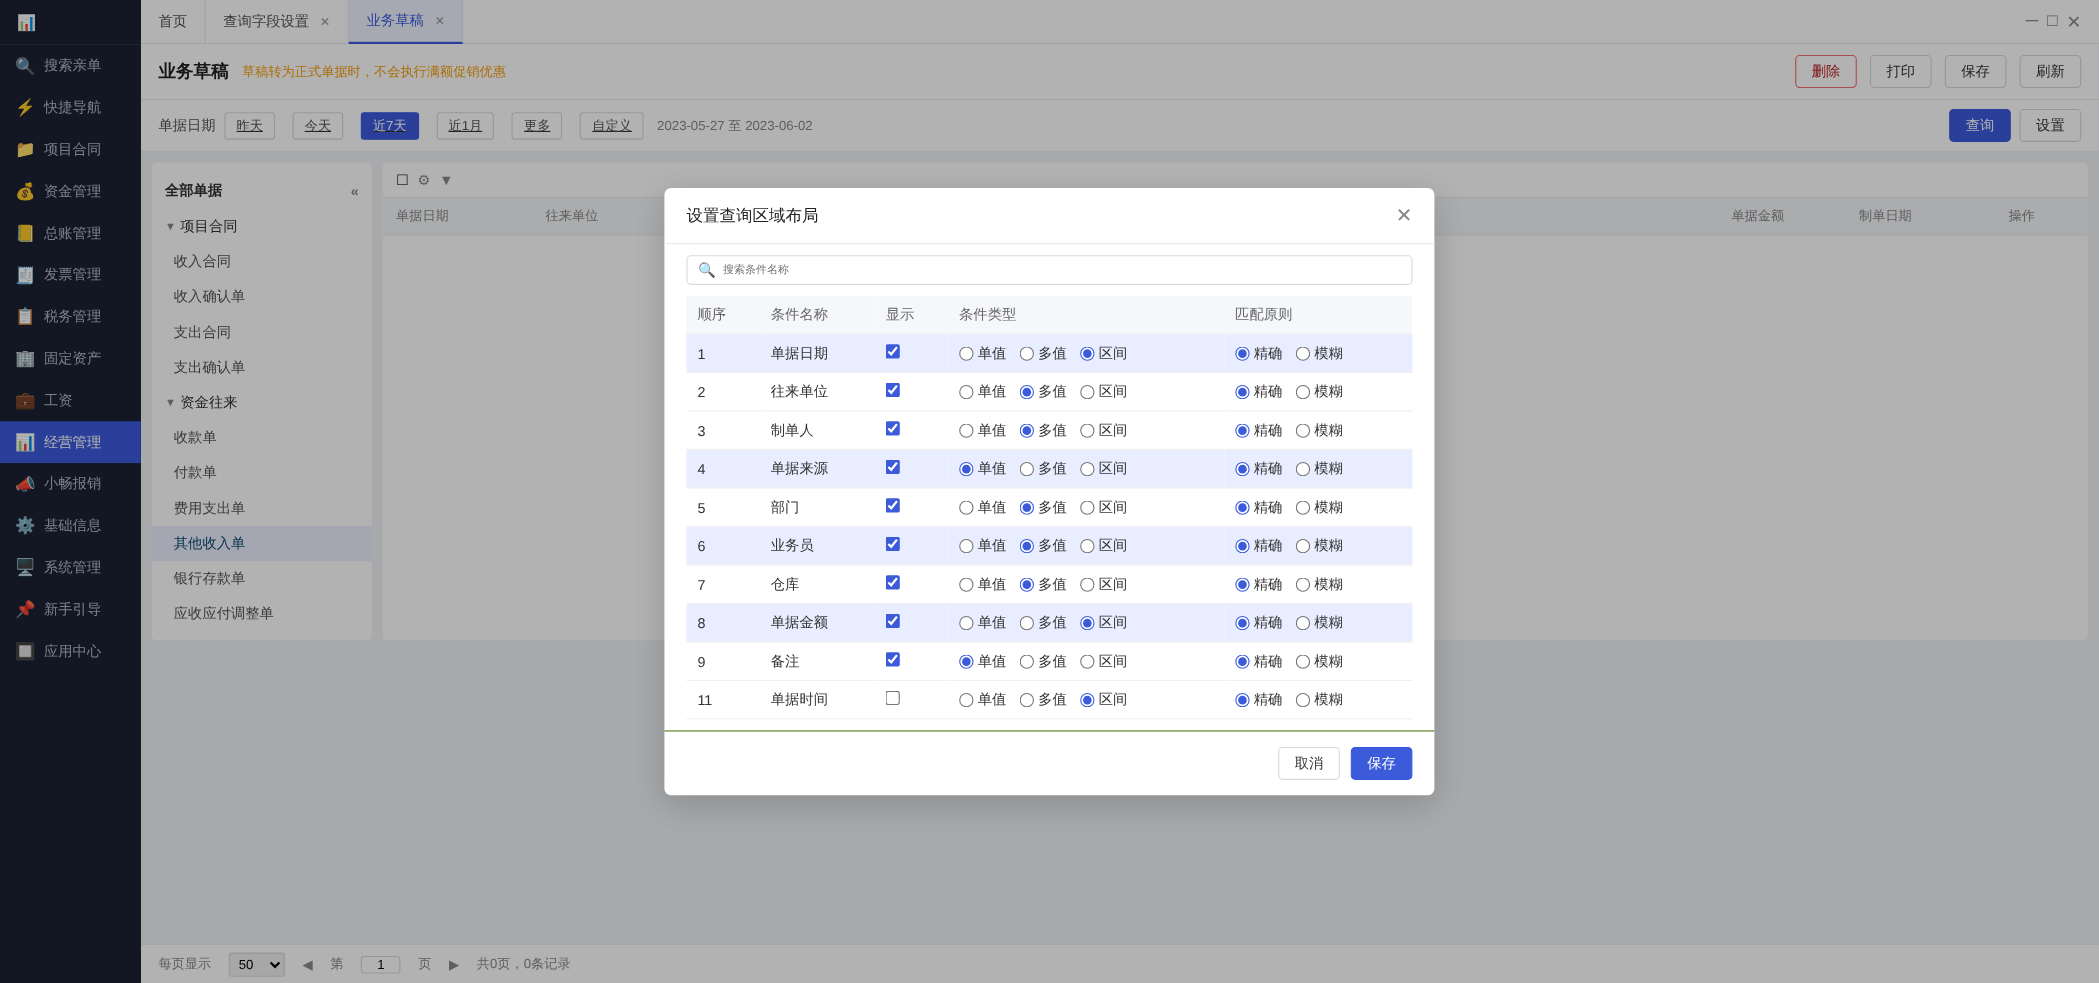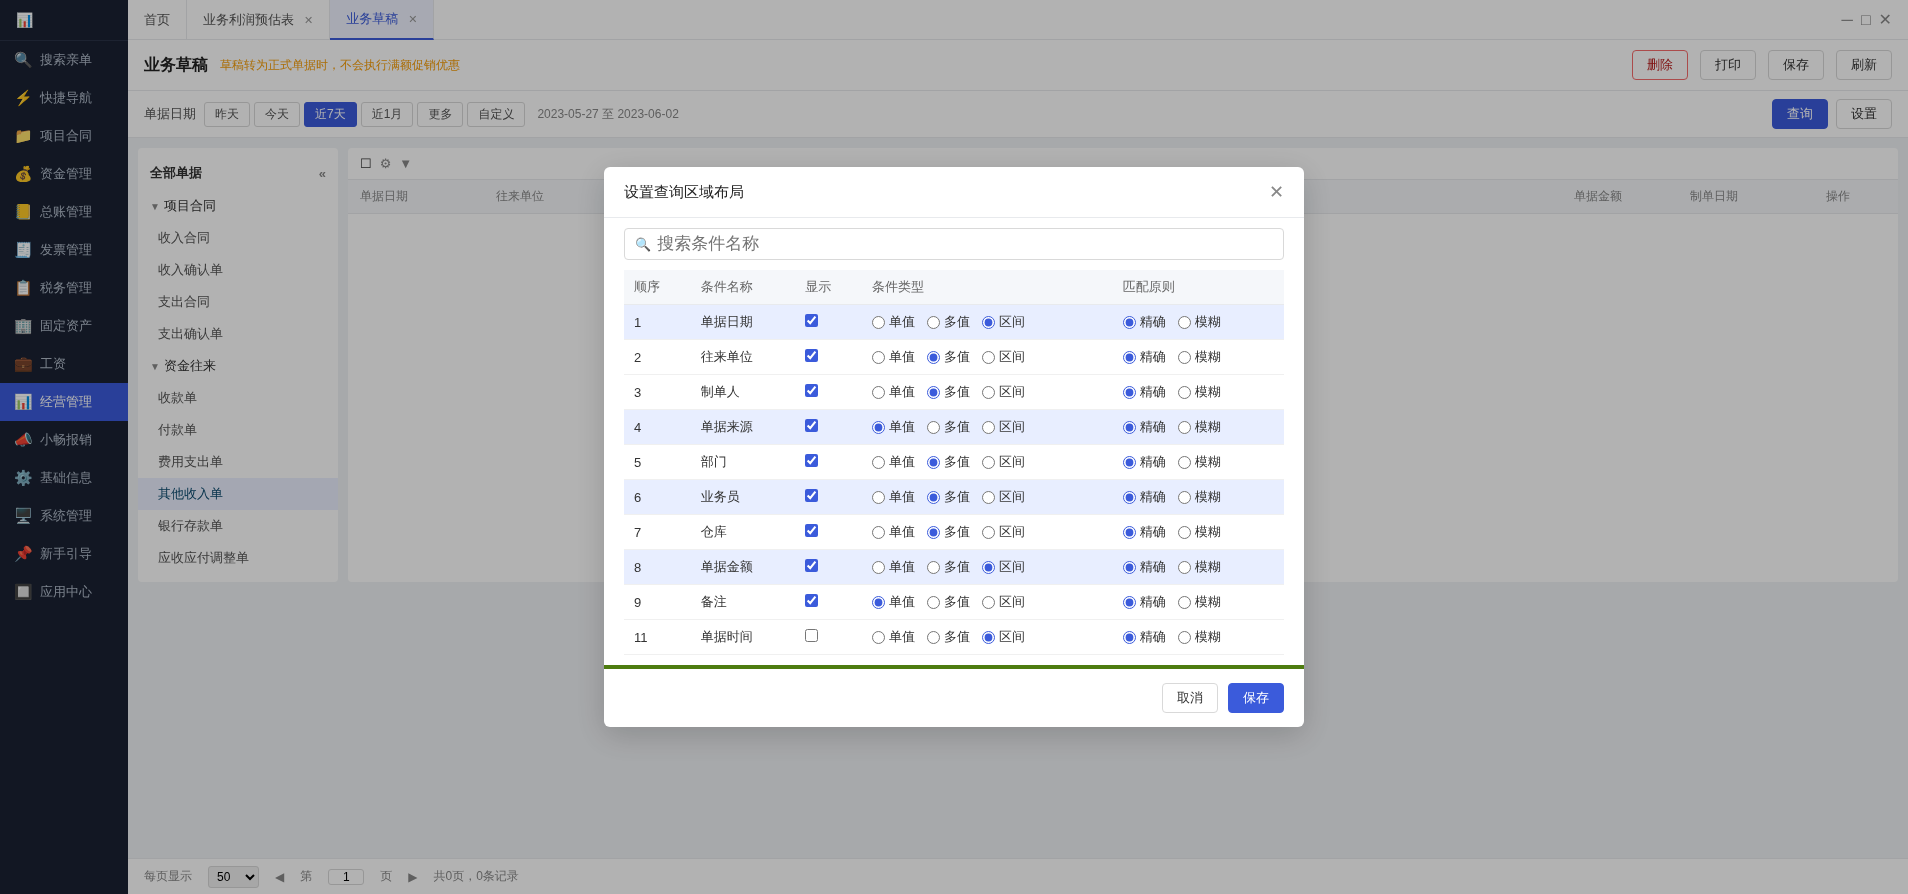--- a/index.html
+++ b/index.html
@@ -55,21 +55,21 @@
     .table-toolbar { padding: 8px 12px; display: flex; align-items: center; gap: 8px; border-bottom: 1px solid #e8eaed; }
     .table-empty { display: flex; align-items: center; justify-content: center; height: 200px; color: #aaa; font-size: 14px; }
 
     
     .modal-overlay { position: fixed; inset: 0; background: rgba(0,0,0,0.3); z-index: 100; display: flex; align-items: center; justify-content: center; }
     .modal { background: #fff; border-radius: 6px; width: 700px; max-height: 680px; display: flex; flex-direction: column; box-shadow: 0 8px 32px rgba(0,0,0,0.18); }
     .modal-header { padding: 14px 20px; border-bottom: 1px solid #e8eaed; display: flex; align-items: center; justify-content: space-between; }
     .modal-title { font-size: 15px; font-weight: normal; color: #222; }
     .modal-close { cursor: pointer; color: #888; font-size: 18px; }
     .modal-body { flex: 1; overflow: hidden; display: flex; flex-direction: column; }
-    .modal-footer { padding: 14px 20px; border-top: 4px solid #4d7c0f; display: flex; justify-content: flex-end; gap: 10px; }
+    .modal-footer { padding: 14px 20px; border-top: 1px solid #4d7c0f; display: flex; justify-content: flex-end; gap: 10px; }
 
     
     .modal-tabs { display: flex; padding: 0 20px; border-bottom: 1px solid #e8eaed; gap: 24px; }
     .modal-tab { padding: 10px 0; font-size: 14px; cursor: pointer; color: #555; border-bottom: 2px solid transparent; }
     .modal-tab.active { color: #3b5bdb; border-bottom-color: #3b5bdb; font-weight: 500; }
 
     
     .modal-search { padding: 10px 20px; }
     .modal-search-inner { display: flex; align-items: center; border: 1px solid #d9d9d9; border-radius: 4px; padding: 5px 10px; gap: 6px; }
     .modal-search-inner input { border: none; outline: none; font-size: 13px; flex: 1; color: #555; }
@@ -163,21 +163,21 @@
       </div>
     </div>
 </div>
 
 <div class="topnav">
   <div id="topnav-tabs-container" style="display:flex; height:100%;">
       <div class="tab">
         <span>首页</span>
       </div>
       <div class="tab">
-        <span>业务利润预估表</span>
+        <span>查询字段设置</span>
         <span class="tab-close">✕</span>
       </div>
       <div class="tab active">
         <span>业务草稿</span>
         <span class="tab-close">✕</span>
       </div>
     </div>
   <div style="margin-left:auto; display:flex; align-items:center; padding-right:16px; gap:8px;">
     <span style="cursor:pointer;color:#888;font-size:16px;">─</span>
     <span style="cursor:pointer;color:#888;font-size:16px;">□</span>
@@ -193,21 +193,21 @@
     <div class="header-actions">
       <button class="btn btn-danger">删除</button>
       <button class="btn">打印</button>
       <button class="btn">保存</button>
       <button class="btn">刷新</button>
     </div>
   </div>
 
   <div class="toolbar">
     <span class="filter-label">单据日期</span>
-    <div id="filter-buttons-container" style="display:flex;gap:4px;">
+    <div id="filter-buttons-container" style="display:flex;gap:16px;text-decoration:underline;">
         <button class="filter-btn">昨天</button>
         <button class="filter-btn">今天</button>
         <button class="filter-btn active">近7天</button>
         <button class="filter-btn">近1月</button>
         <button class="filter-btn">更多</button>
         <button class="filter-btn">自定义</button>
       </div>
     <span class="date-range">2023-05-27 至 2023-06-02</span>
     <div style="margin-left:auto; display:flex; gap:8px;">
       <button class="btn btn-primary">查询</button>
@@ -283,21 +283,21 @@
 <div class="modal-overlay">
   <div class="modal">
     <div class="modal-header">
       <span class="modal-title">设置查询区域布局</span>
       <span class="modal-close">✕</span>
     </div>
     <div class="modal-body">
       <div class="modal-search">
         <div class="modal-search-inner">
           <span style="color:#aaa;">🔍</span>
-          <input type="text" style="border: none; outline: none; font-size: 17px; flex: 1 1 0%; color: #a16207;" placeholder="搜索条件名称">
+          <input type="text" style="border: none; outline: none; font-size: 10px; flex: 1 1 0%; color: #a16207;" placeholder="搜索条件名称">
         </div>
       </div>
       <div class="modal-table-wrap">
         <table class="modal-table">
           <thead>
             <tr id="modal-thead-row">
                 <th>顺序</th>
                 <th>条件名称</th>
                 <th>显示</th>
                 <th>条件类型</th>

